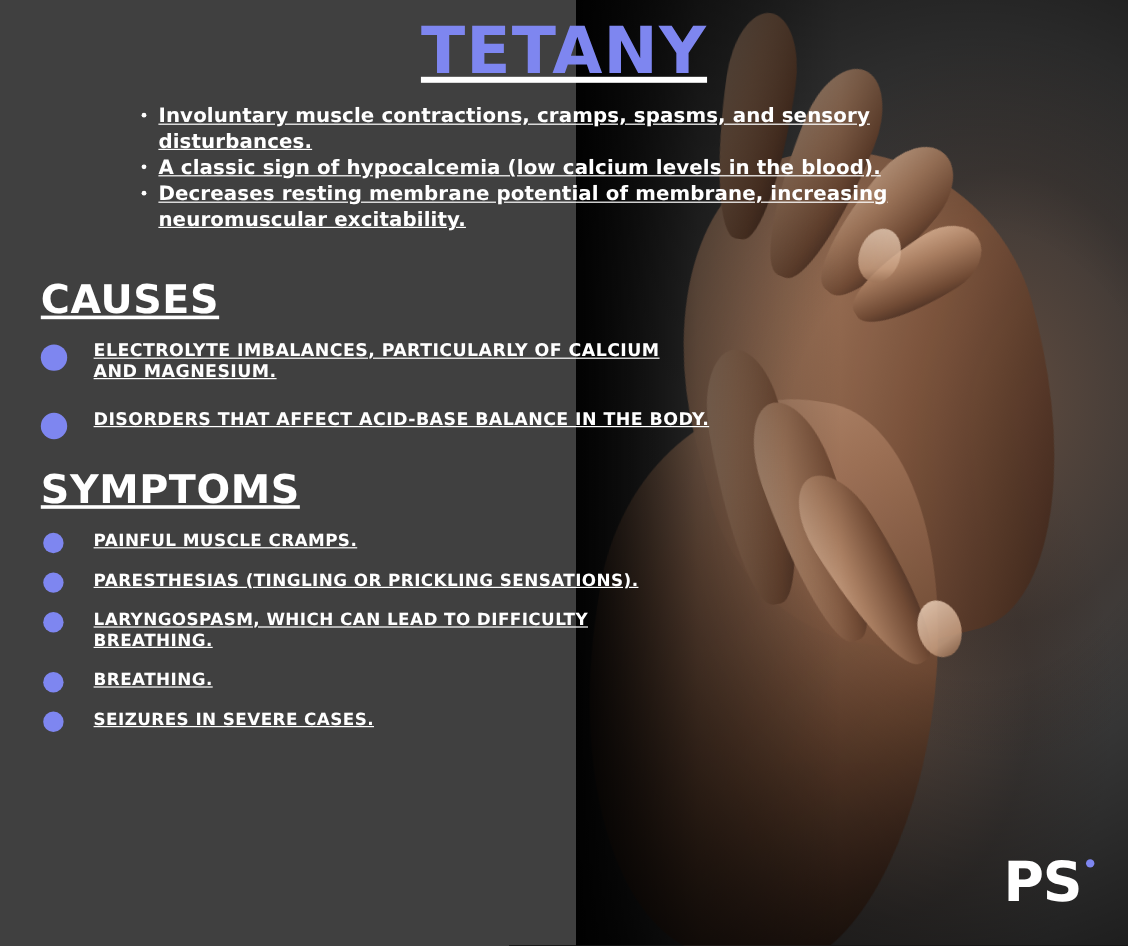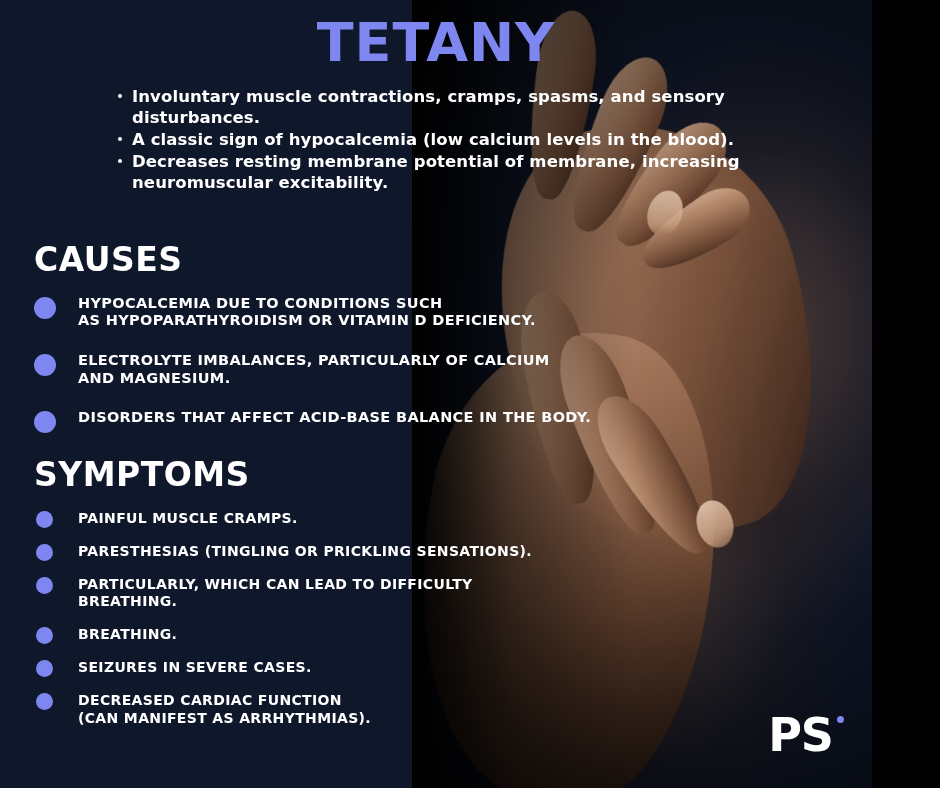--- a/index.html
+++ b/index.html
@@ -9,24 +9,25 @@
   }
   body {
     width: 940px;
     height: 788px;
     overflow: hidden;
     font-family: "Liberation Sans", sans-serif;
     color: #ffffff;
   }
   .poster {
     position: relative;
-    width: 872px;
+    width: 940px;
     height: 788px;
-    background: #0f172a;
+    background: #404040;
     overflow: hidden;
+    text-decoration: underline;
   }
 
   
   .photo {
     position: absolute;
     right: 0;
     top: 0;
     width: 460px;
     height: 788px;
     overflow: hidden;
@@ -141,21 +142,21 @@
     background: #ffffff;
   }
 
   .section-head {
     font-size: 33px;
     font-weight: 800;
     letter-spacing: 0.5px;
     margin: 0 0 0 34px;
     font-family: "DejaVu Sans", sans-serif;
   }
-  .causes-head { margin-top: 46px; }
+  .causes-head { margin-top: 36px; }
   .symptoms-head { margin-top: 28px; }
 
   .bullet-list {
     list-style: none;
     margin: 16px 0 0 34px;
     padding: 0;
     width: 640px;
   }
   .bullet-list li {
     position: relative;
@@ -242,25 +243,20 @@
     <ul class="intro">
       <li>Involuntary muscle contractions, cramps, spasms, and sensory disturbances.</li>
       <li>A classic sign of hypocalcemia (low calcium levels in the blood).</li>
       <li>Decreases resting membrane potential of membrane, increasing neuromuscular excitability.</li>
     </ul>
 
     <div class="section-head causes-head">CAUSES</div>
     <ul class="bullet-list causes-list">
       <li>
         <span class="dot"></span>
-        <span class="txt">HYPOCALCEMIA DUE TO CONDITIONS SUCH
-AS HYPOPARATHYROIDISM OR VITAMIN D DEFICIENCY.</span>
-      </li>
-      <li>
-        <span class="dot"></span>
         <span class="txt">ELECTROLYTE IMBALANCES,  PARTICULARLY OF CALCIUM
 AND MAGNESIUM.</span>
       </li>
       <li>
         <span class="dot"></span>
         <span class="txt">DISORDERS THAT AFFECT ACID-BASE BALANCE IN THE BODY.</span>
       </li>
     </ul>
 
     <div class="section-head symptoms-head">SYMPTOMS</div>
@@ -268,35 +264,30 @@
       <li>
         <span class="dot"></span>
         <span class="txt">PAINFUL MUSCLE CRAMPS.</span>
       </li>
       <li>
         <span class="dot"></span>
         <span class="txt">PARESTHESIAS (TINGLING OR PRICKLING SENSATIONS).</span>
       </li>
       <li>
         <span class="dot"></span>
-        <span class="txt">PARTICULARLY, WHICH CAN LEAD TO DIFFICULTY
+        <span class="txt">LARYNGOSPASM, WHICH CAN LEAD TO DIFFICULTY
 BREATHING.</span>
       </li>
       <li>
         <span class="dot"></span>
         <span class="txt">BREATHING.</span>
       </li>
       <li>
         <span class="dot"></span>
         <span class="txt">SEIZURES IN SEVERE CASES.</span>
-      </li>
-      <li>
-        <span class="dot"></span>
-        <span class="txt">DECREASED CARDIAC FUNCTION
-(CAN MANIFEST AS ARRHYTHMIAS).</span>
       </li>
     </ul>
 
   </div>
 
   <div class="logo">
     <span class="mark">PS</span>
     <span class="tick"></span>
   </div>
 

